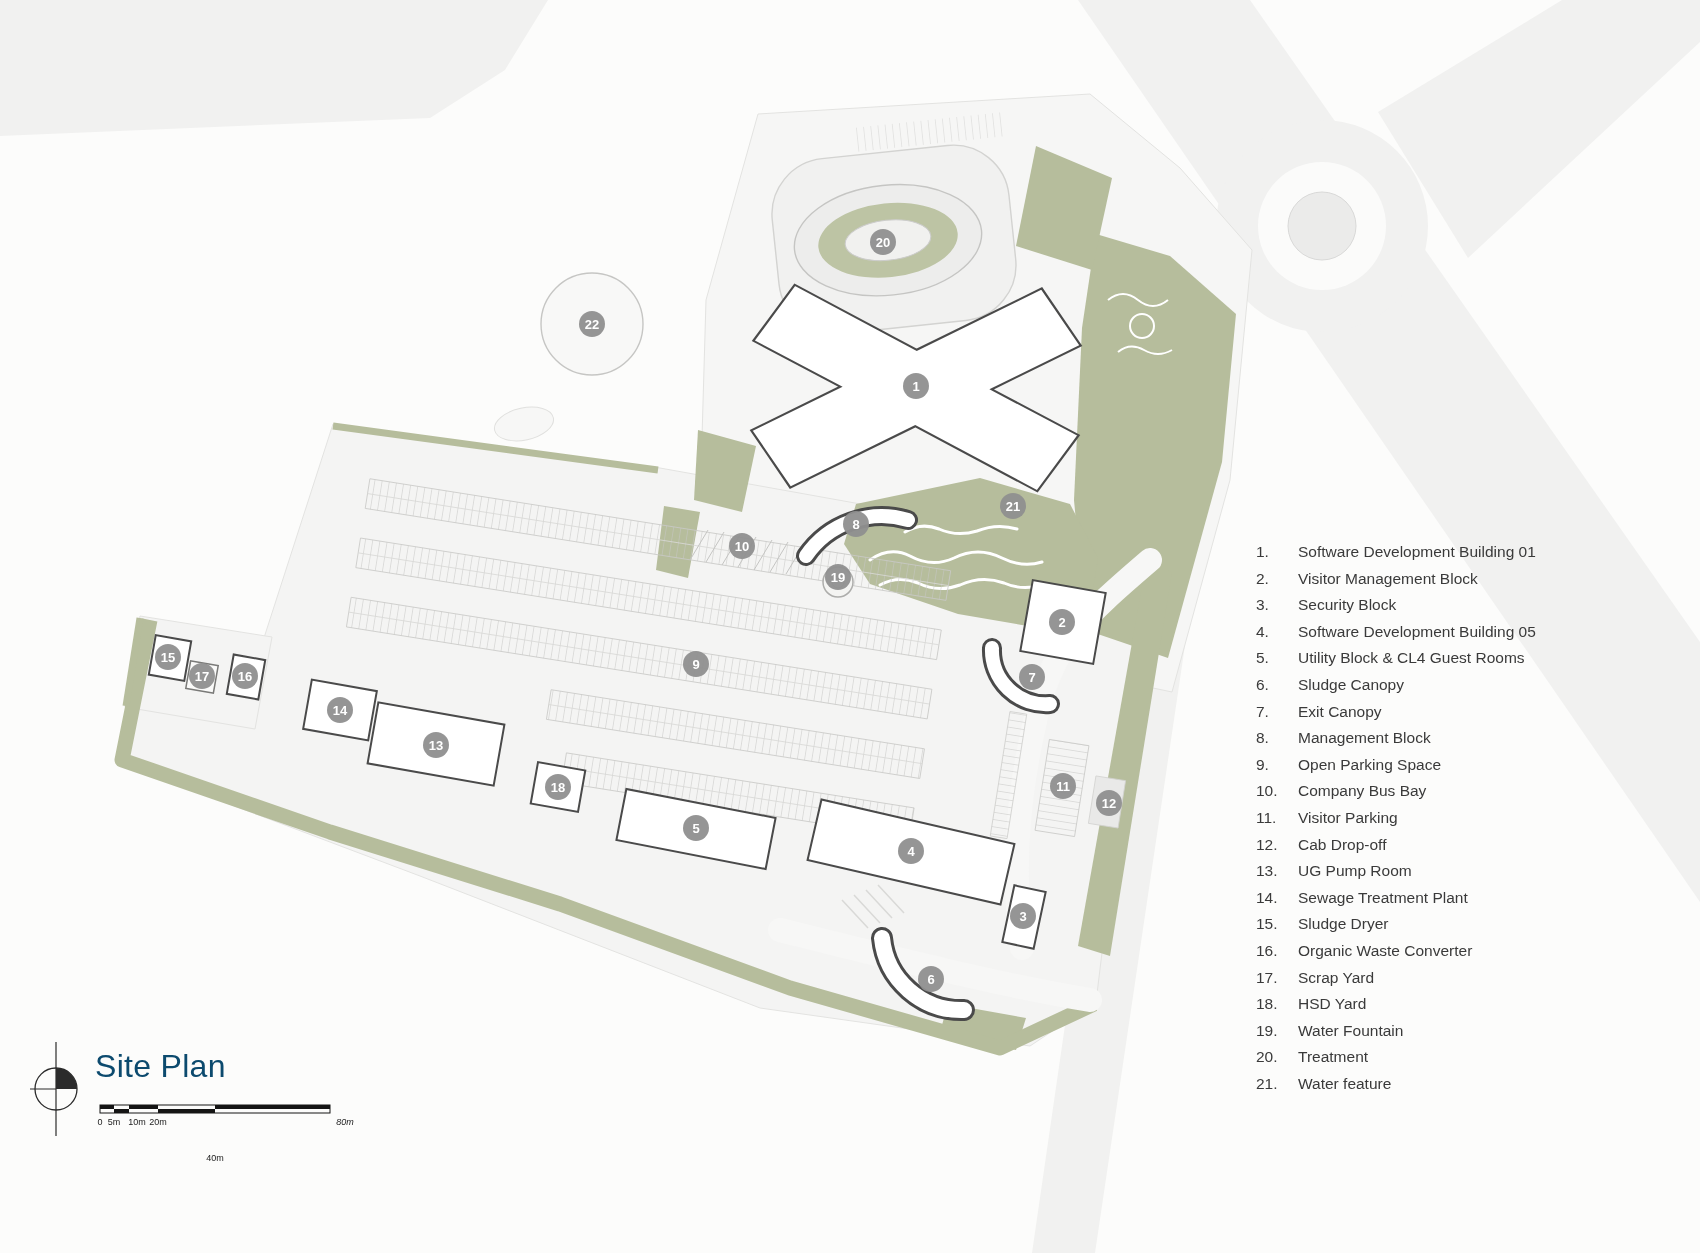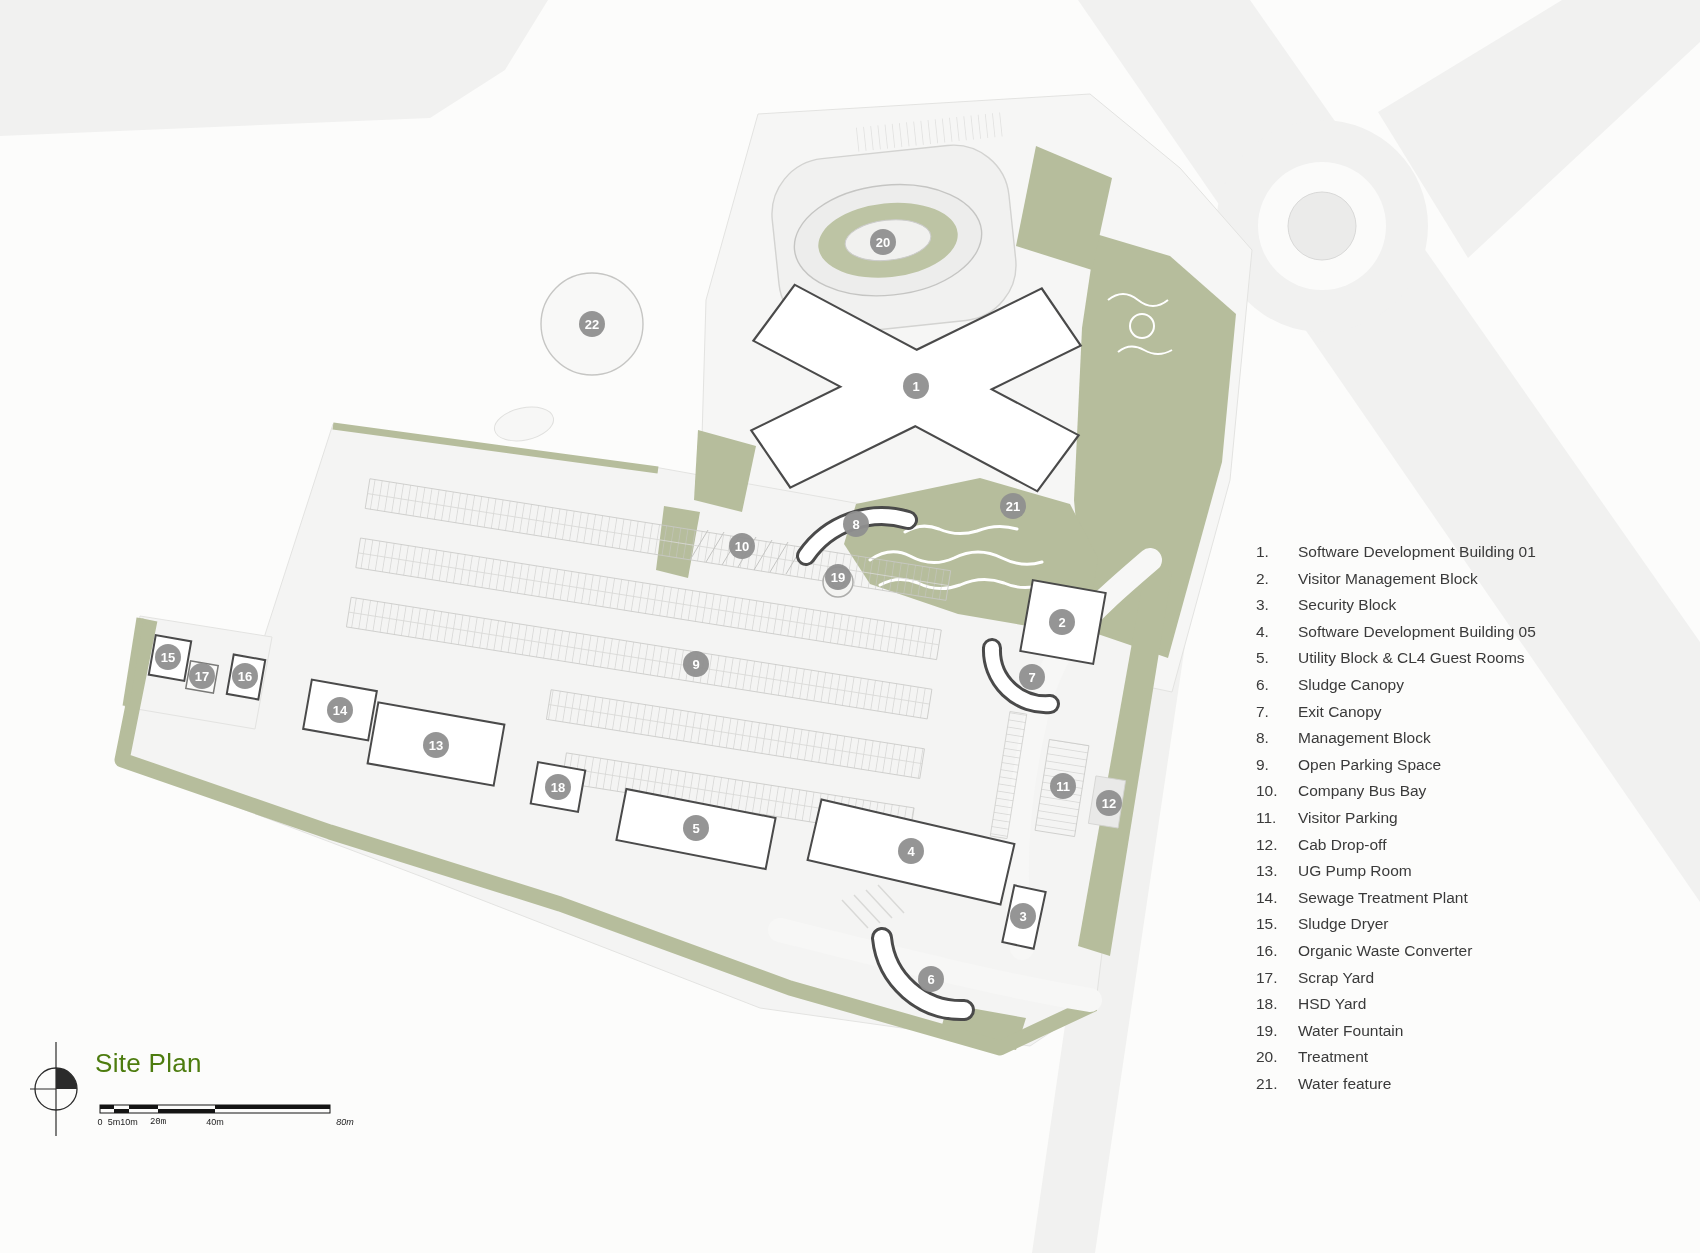--- a/index.html
+++ b/index.html
@@ -7,21 +7,21 @@
   .canvas{position:relative;width:1700px;height:1253px;margin:0 auto;background:#fcfcfb;overflow:hidden}
   .plan-svg{position:absolute;left:0;top:0;width:1700px;height:1253px}
   
   .legend{position:absolute;left:1256px;top:539px;width:360px;color:#3a3a3a;font-size:15.5px}
   .legend-row{display:flex;line-height:26.6px}
   .legend-num{width:42px;flex:none}
   .legend-label{flex:1;white-space:nowrap}
   
   .title-block{position:absolute;left:0;top:1040px;width:420px;height:150px}
   .compass{position:absolute;left:20px;top:0}
-  .site-title{position:absolute;left:95px;top:8px;font-size:26px;font-weight:500;color:#4d7c0f;letter-spacing:.3px}
+  .site-title{position:absolute;left:95px;top:8px;font-size:32px;font-weight:500;color:#0c4a6e;letter-spacing:.3px}
   .scalebar{position:absolute;left:99px;top:64px;width:240px;height:30px}
   .scalebar svg{position:absolute;left:0;top:0}
   .scale-label{position:absolute;top:13px;transform:translateX(-50%);font-size:9px;color:#222;white-space:nowrap}
 </style>
 </head>
 <body>
 
 <div class="canvas">
 
   <svg class="plan-svg" viewBox="0 0 1700 1253">
@@ -347,21 +347,21 @@
             <rect x="30" y="1" width="29" height="4"></rect>
             <rect x="116" y="1" width="115" height="4"></rect>
           <rect x="15" y="5" width="15" height="4"></rect>
             <rect x="59" y="5" width="57" height="4"></rect>
         </g>
         <rect x="1" y="1" width="230" height="8" fill="none" stroke="#141414" stroke-width="1"></rect>
       </svg>
       <div id="scale-labels">
           <span class="scale-label" style="left: 1px;">0</span>
           <span class="scale-label" style="left: 15px;">5m</span>
-          <span class="scale-label" style="left: 30px;">10m</span>
-          <span class="scale-label" style="left: 59px; font-family: Liberation Mono, monospace;">20m</span>
-          <span class="scale-label" style="left: 116px;">40m</span>
+          <span class="scale-label" style="left: 38px;">10m</span>
+          <span class="scale-label" style="left: 59px;">20m</span>
+          <span class="scale-label" style="left: 116px; margin-top: 36px;">40m</span>
           <span class="scale-label" style="left: 246px; font-style: italic;">80m</span>
         </div>
     </div>
   </div>
 
 </div>
 
 </body></html>

